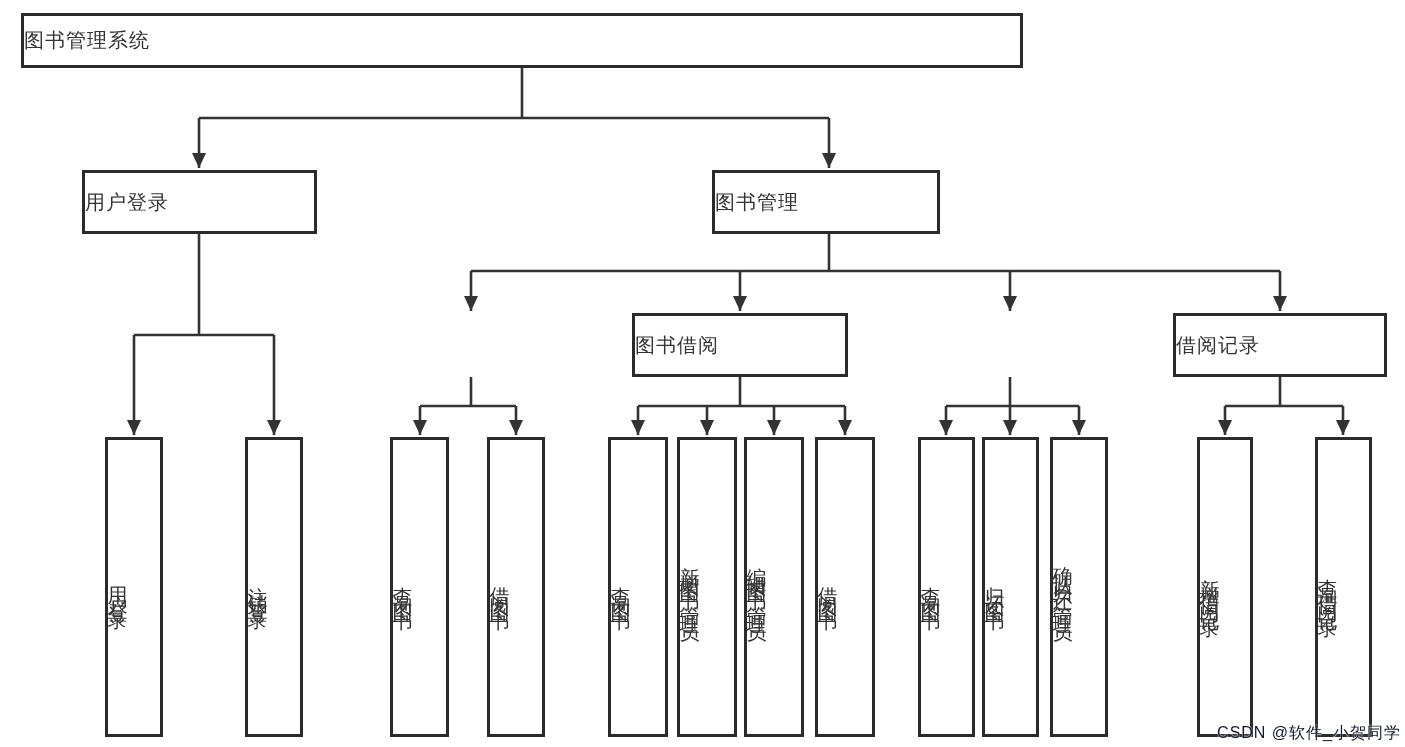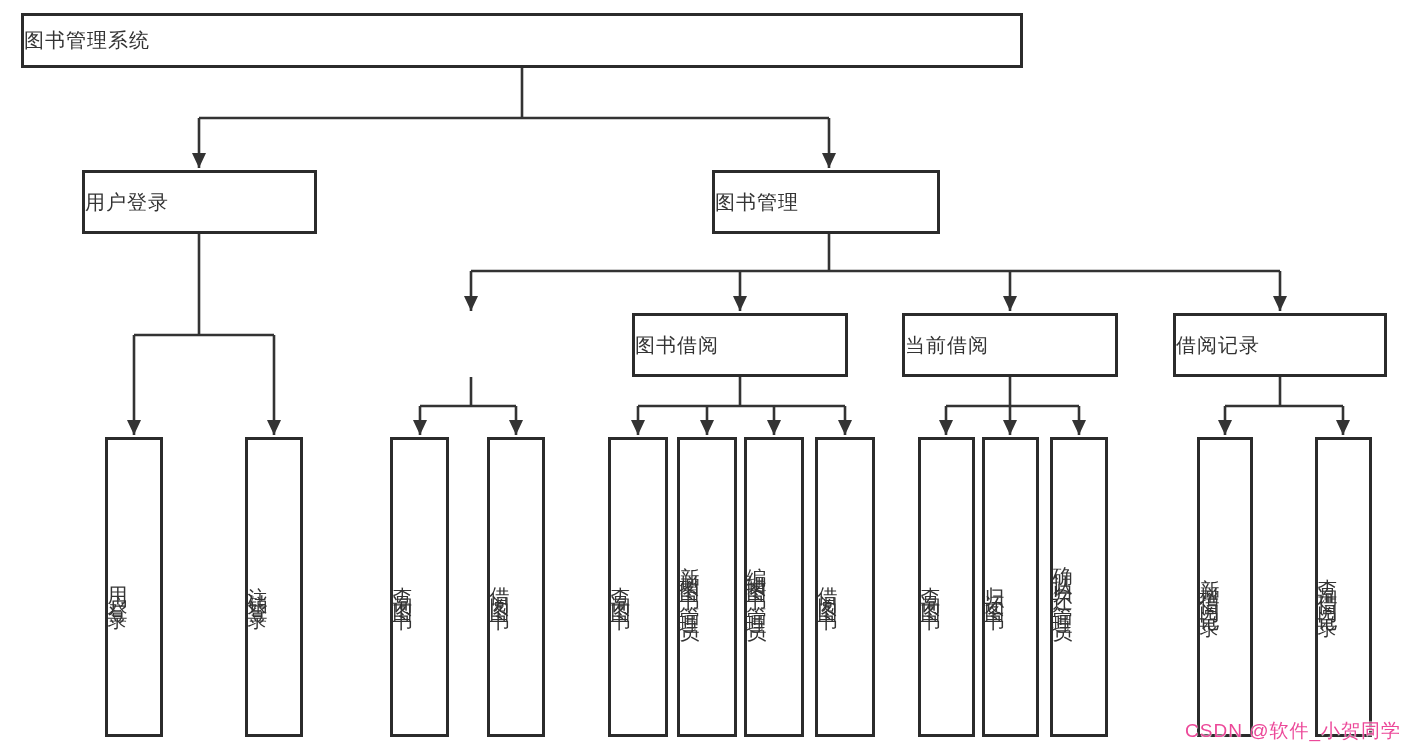--- a/index.html
+++ b/index.html
@@ -14,21 +14,21 @@
     z-index:2;
   }
   .hlabel{font-size:20px;letter-spacing:1px;white-space:nowrap;}
   .leaf{top:437px;height:300px;}
   .vtext{
     writing-mode:vertical-rl;text-orientation:mixed;
     font-size:20px;line-height:1;letter-spacing:8px;white-space:nowrap;
   }
   .watermark{
     position:absolute;right:4px;bottom:3px;z-index:6;
-    font-size:19px;color:#ec4899;letter-spacing:1px;
+    font-size:16px;color:#0f172a;letter-spacing:1px;
     text-shadow:0 1px 1px #ffffff,0 -1px 1px rgba(255,255,255,0.7);
   }
 </style>
 </head>
 <body>
 
 <div class="canvas">
 
   <svg class="connectors" viewBox="0 0 1405 747" xmlns="http://www.w3.org/2000/svg">
     <defs>
@@ -87,23 +87,20 @@
   <div class="box" style="left:82px;top:170px;width:235px;height:64px">
     <span class="hlabel">用户登录</span>
   </div>
   <div class="box" style="left:712px;top:170px;width:228px;height:64px">
     <span class="hlabel">图书管理</span>
   </div>
 
   <div class="box" style="left:632px;top:313px;width:216px;height:64px">
     <span class="hlabel">图书借阅</span>
   </div>
-  <div class="box" style="left:902px;top:313px;width:216px;height:64px">
-    <span class="hlabel">当前借阅</span>
-  </div>
   <div class="box" style="left:1173px;top:313px;width:214px;height:64px">
     <span class="hlabel">借阅记录</span>
   </div>
 
   <div class="box leaf" style="left:105px;width:58px">
     <span class="vtext">用户登录</span>
   </div>
   <div class="box leaf" style="left:245px;width:58px">
     <span class="vtext">注销登录</span>
   </div>

